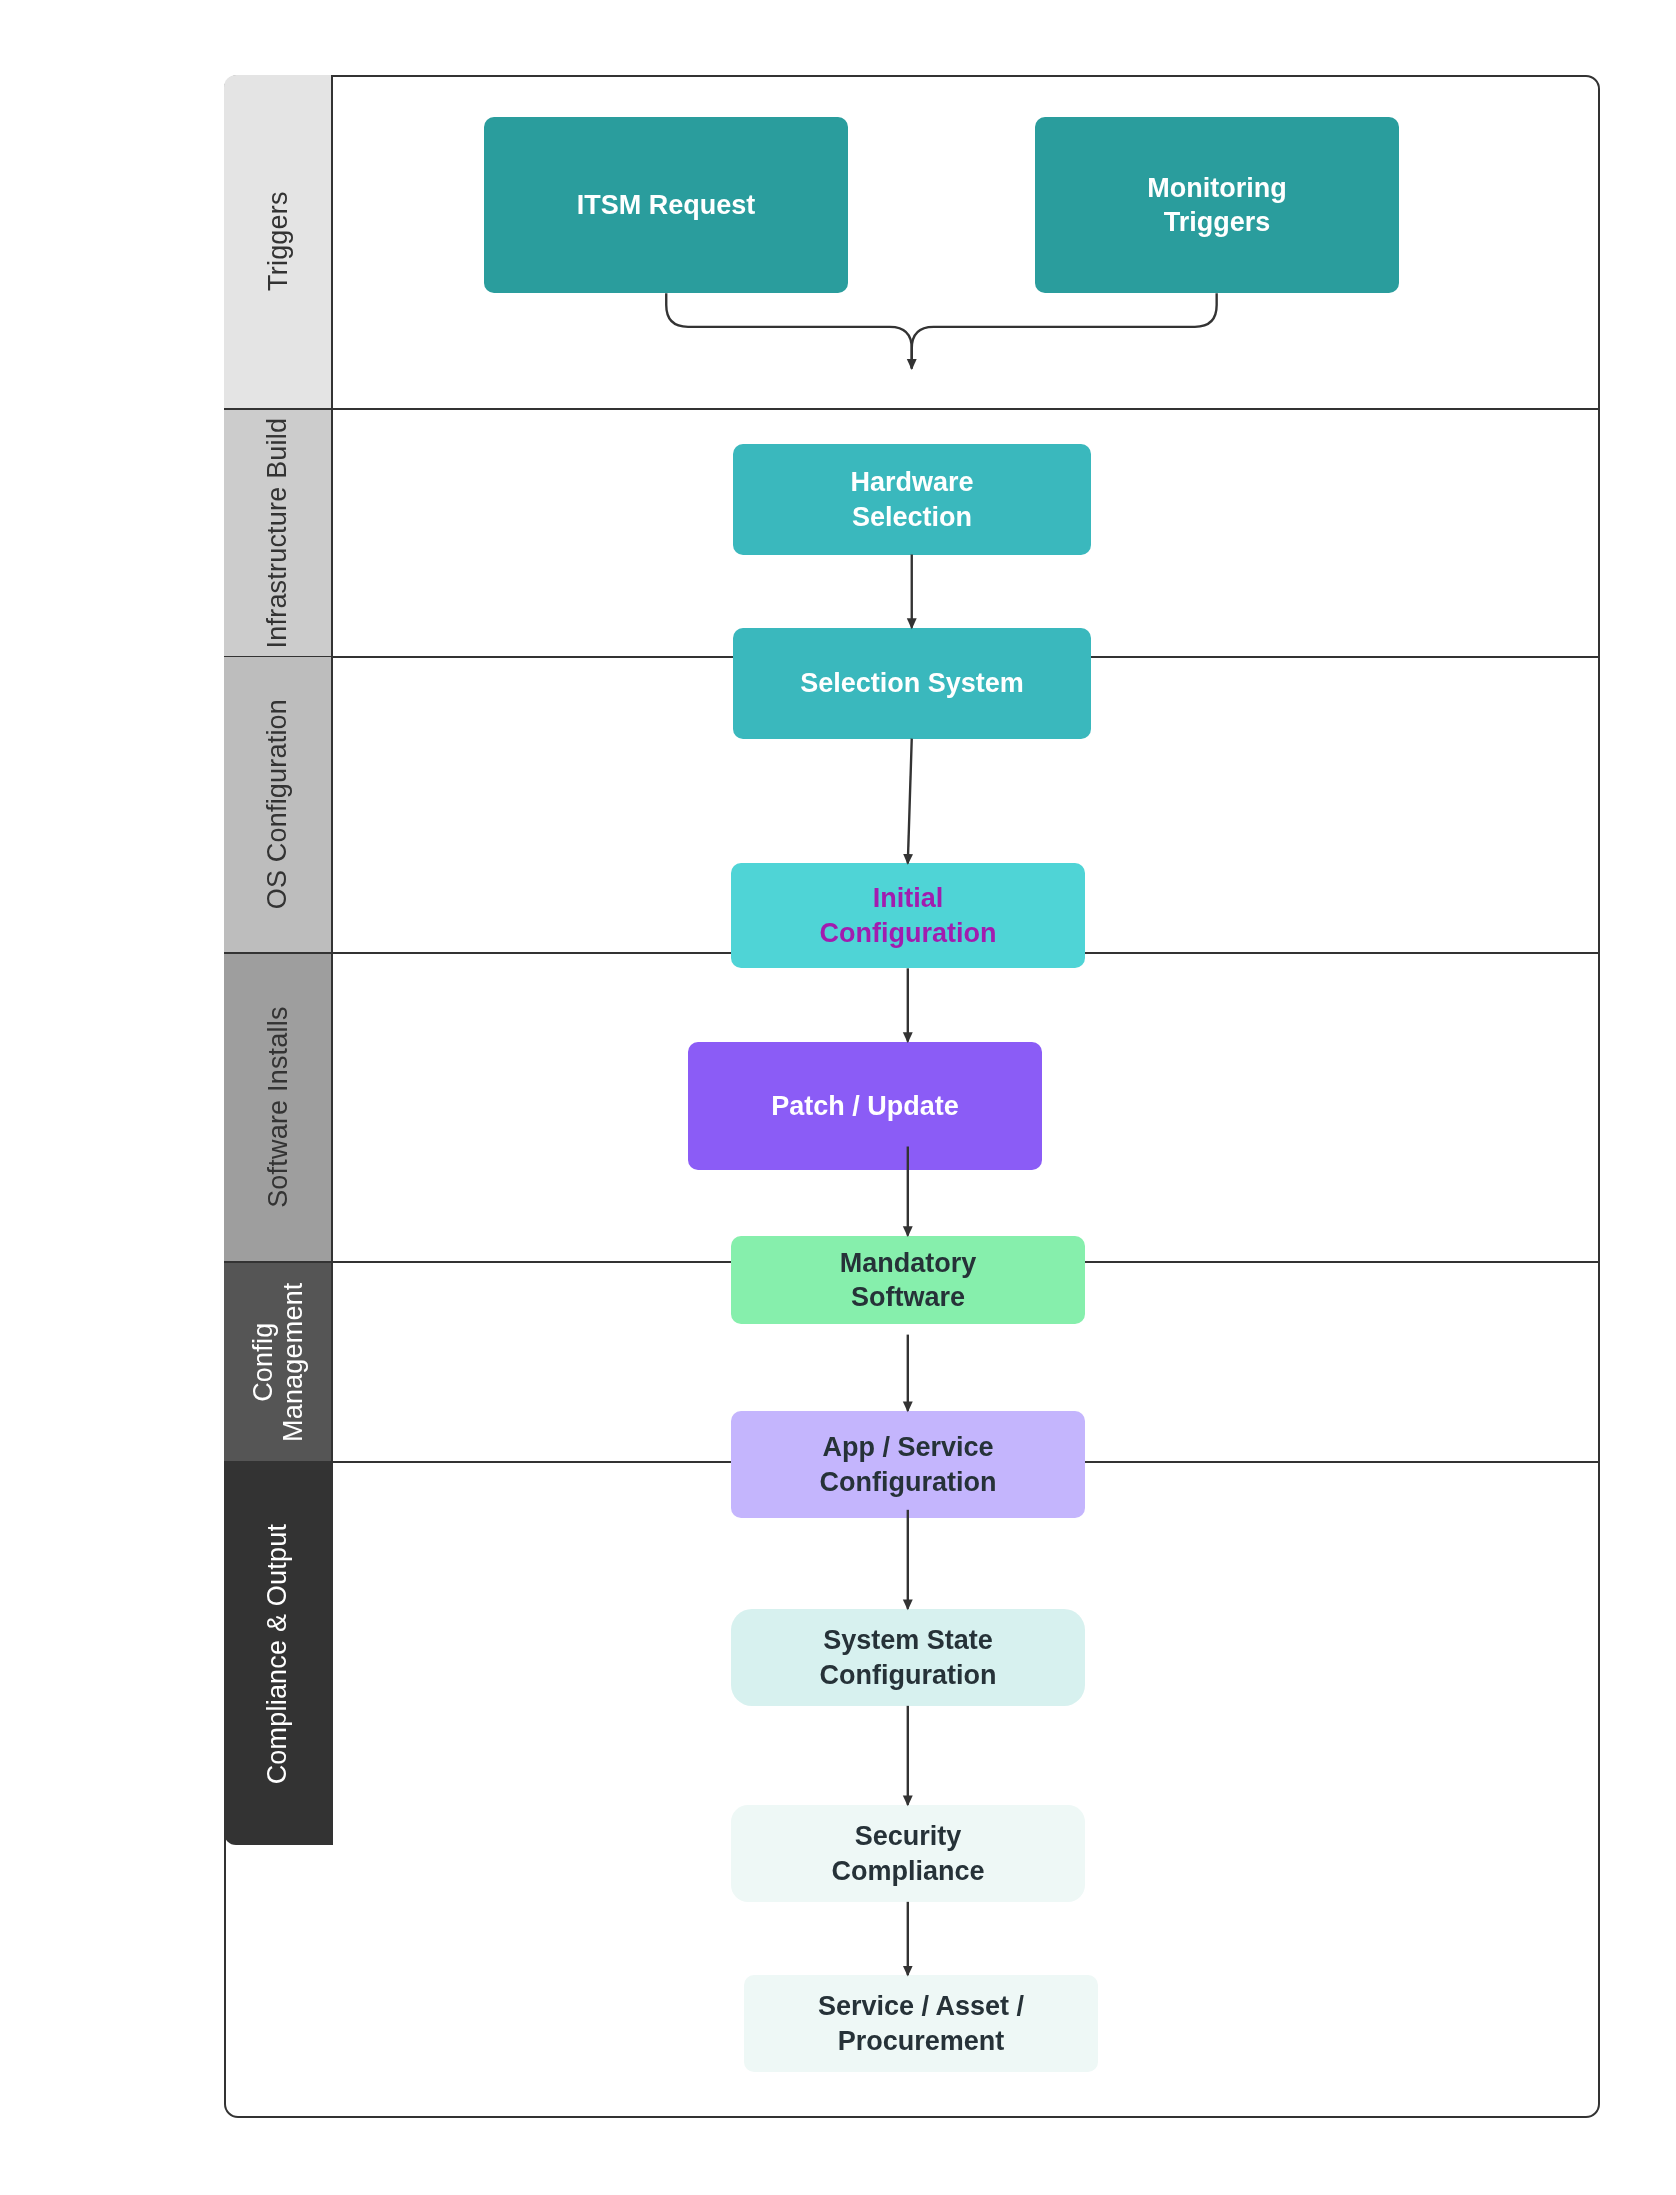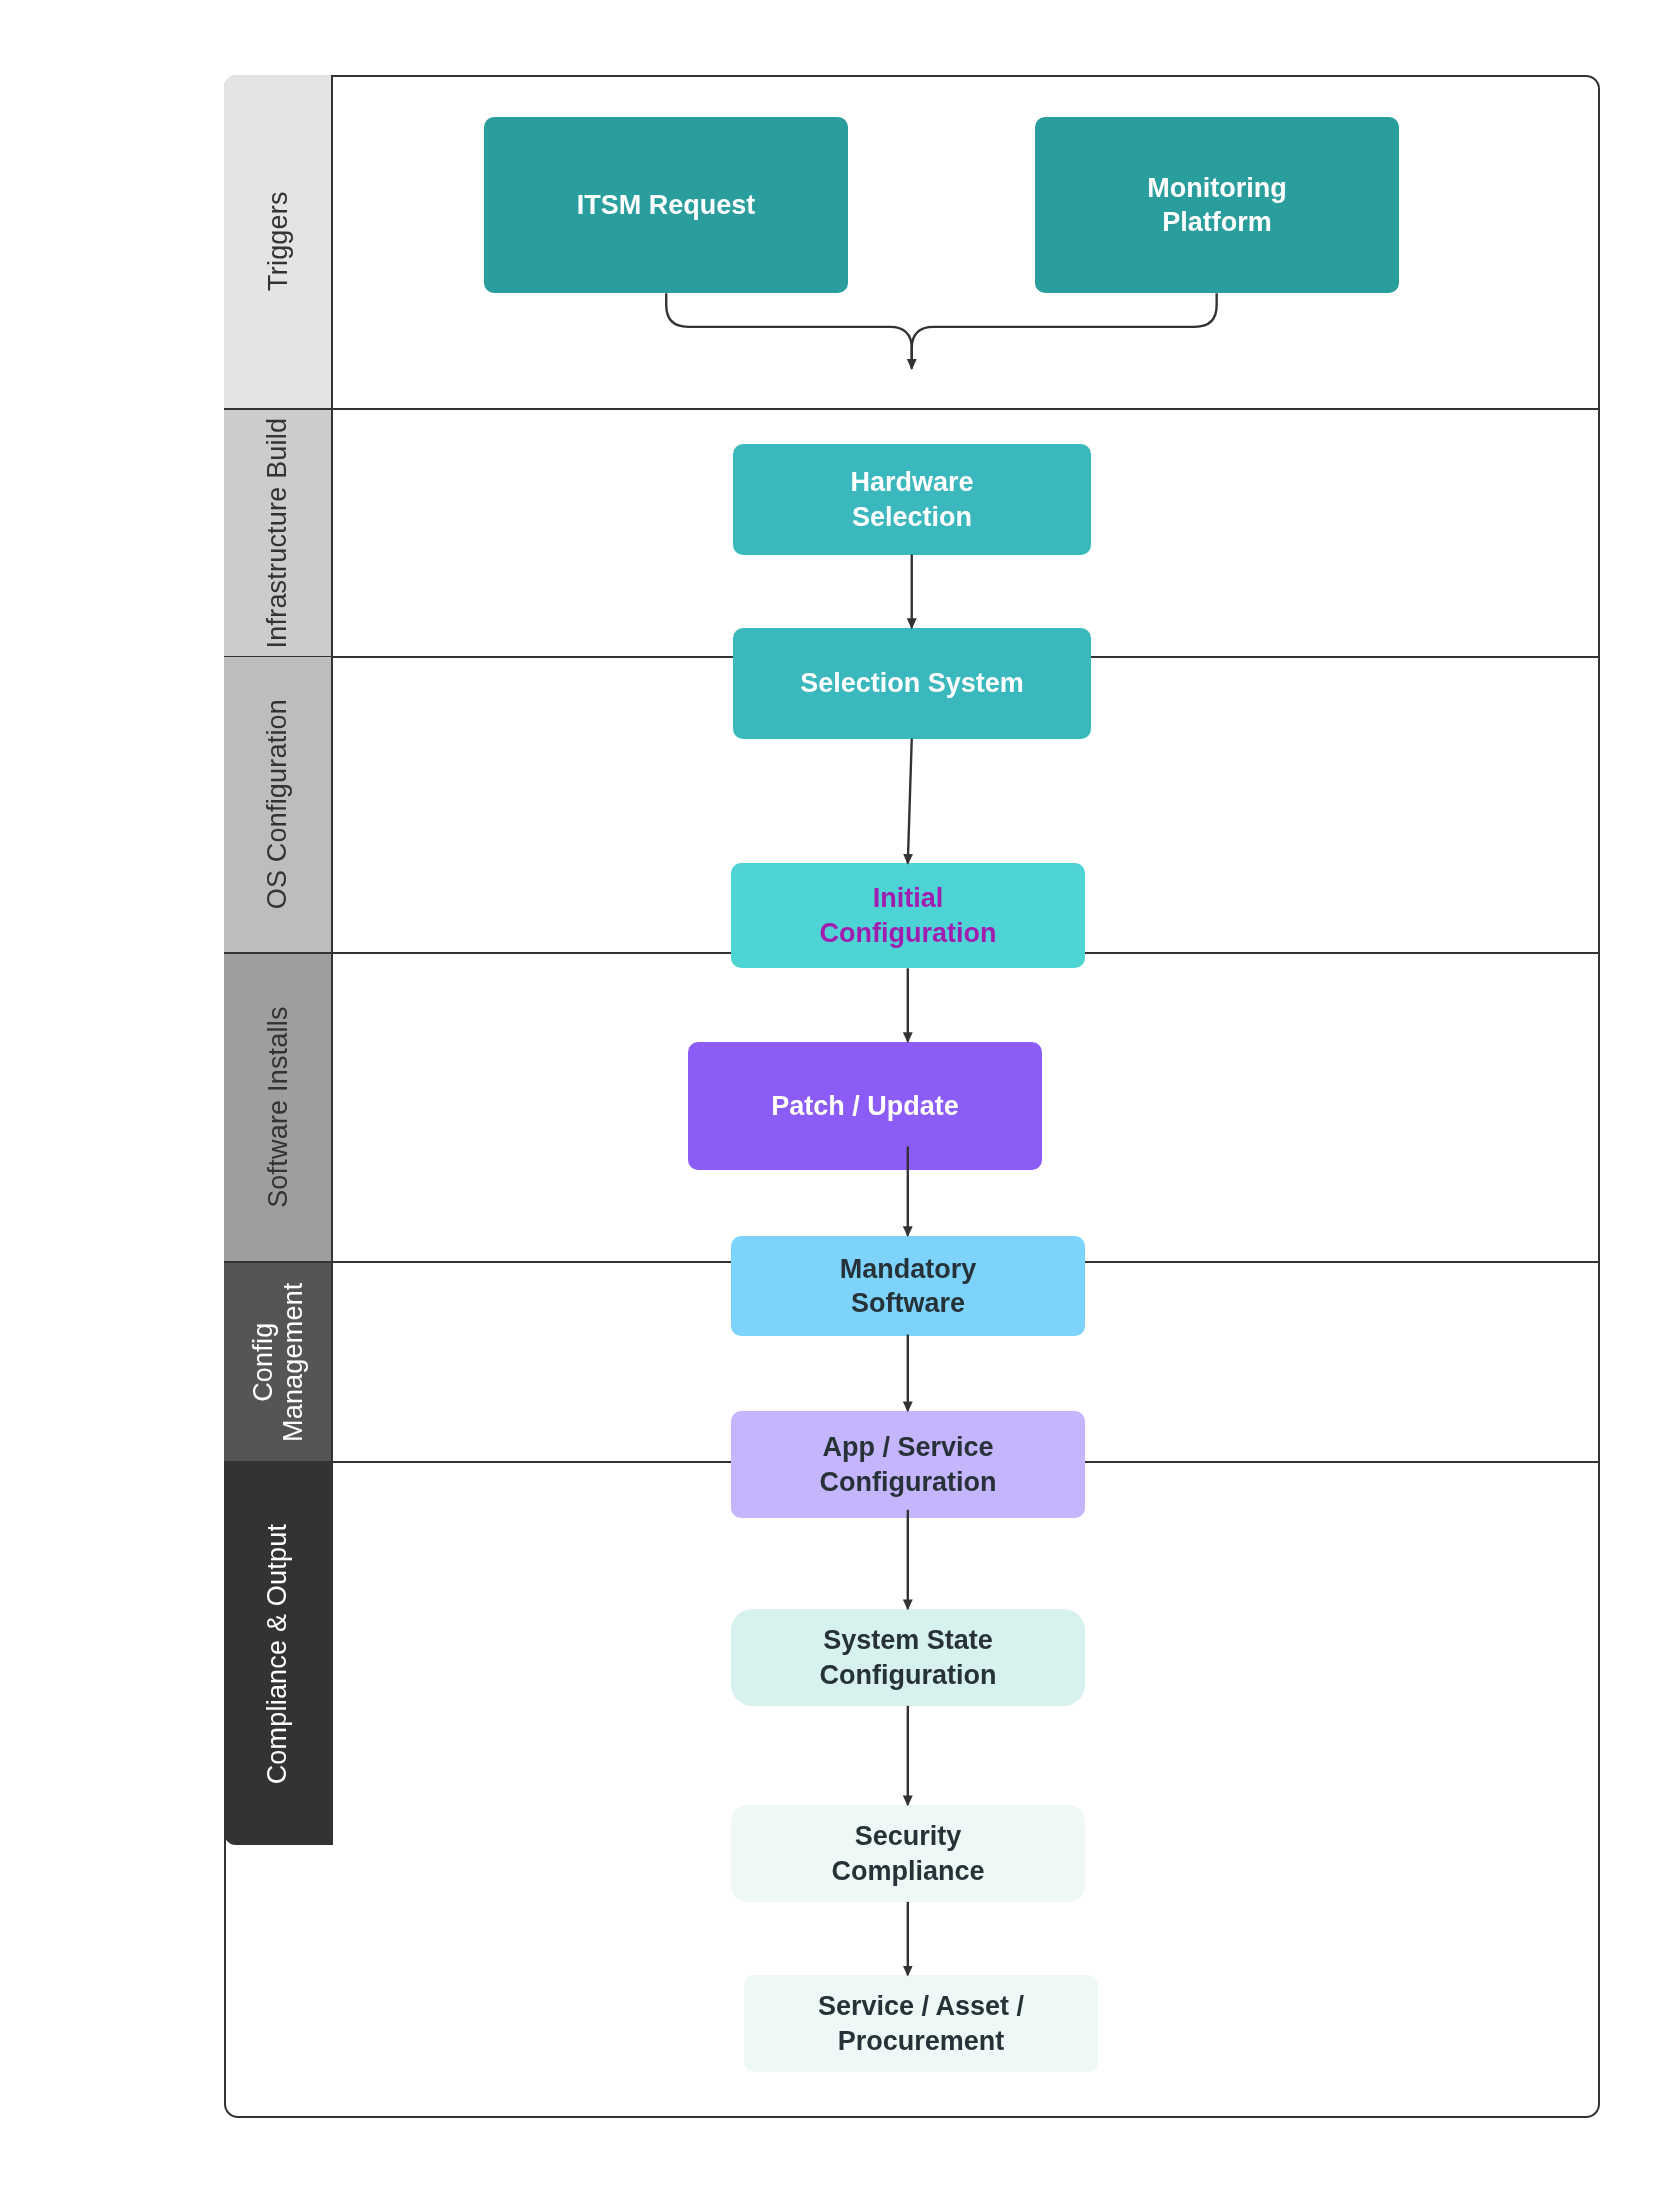--- a/index.html
+++ b/index.html
@@ -149,28 +149,28 @@
         <div class="lane-header" style="background: rgb(51, 51, 51);">
           <div class="lane-header-text" style="color: rgb(255, 255, 255);">Compliance &amp; Output</div>
         </div>
         <div class="lane-body"></div>
       </div>
     </div>
 
   <div id="node-layer">
       <div class="node" style="left: 484px; top: 117px; width: 364px; height: 176px; background: rgb(42, 157, 157); color: rgb(255, 255, 255);">ITSM Request</div>
       <div class="node" style="left: 1035px; top: 117px; width: 364px; height: 176px; background: rgb(42, 157, 157); color: rgb(255, 255, 255);">Monitoring
-Platform</div>
+Triggers</div>
       <div class="node" style="left: 733px; top: 444px; width: 358px; height: 111px; background: rgb(58, 184, 189); color: rgb(255, 255, 255);">Hardware
 Selection</div>
       <div class="node" style="left: 733px; top: 628px; width: 358px; height: 111px; background: rgb(58, 184, 189); color: rgb(255, 255, 255);">Selection System</div>
       <div class="node" style="left: 731px; top: 863px; width: 354px; height: 105px; background: rgb(79, 212, 214); color: #a21caf;">Initial
 Configuration</div>
       <div class="node" style="left: 688px; top: 1042px; width: 354px; height: 128px; background: #8b5cf6; color: rgb(255, 255, 255);">Patch / Update</div>
-      <div class="node" style="left: 731px; top: 1236px; width: 354px; height: 100px; background: #7dd3fc; color: rgb(38, 50, 56);">Mandatory
+      <div class="node" style="left: 731px; top: 1236px; width: 354px; height: 88px; background: #86efac; color: rgb(38, 50, 56);">Mandatory
 Software</div>
       <div class="node" style="left: 731px; top: 1411px; width: 354px; height: 107px; background: #c4b5fd; color: rgb(38, 50, 56);">App / Service
 Configuration</div>
       <div class="node" style="left: 731px; top: 1609px; width: 354px; height: 97px; background: rgb(215, 241, 239); color: rgb(38, 50, 56); border-radius: 21px;">System State
 Configuration</div>
       <div class="node" style="left: 731px; top: 1805px; width: 354px; height: 97px; background: rgb(238, 248, 246); color: rgb(38, 50, 56); border-radius: 17px;">Security
 Compliance</div>
       <div class="node" style="left: 731px; top: 1975px; width: 354px; height: 97px; background: rgb(238, 248, 246); color: rgb(38, 50, 56); margin-left: 13px;">Service / Asset /
 Procurement</div>
     </div>

